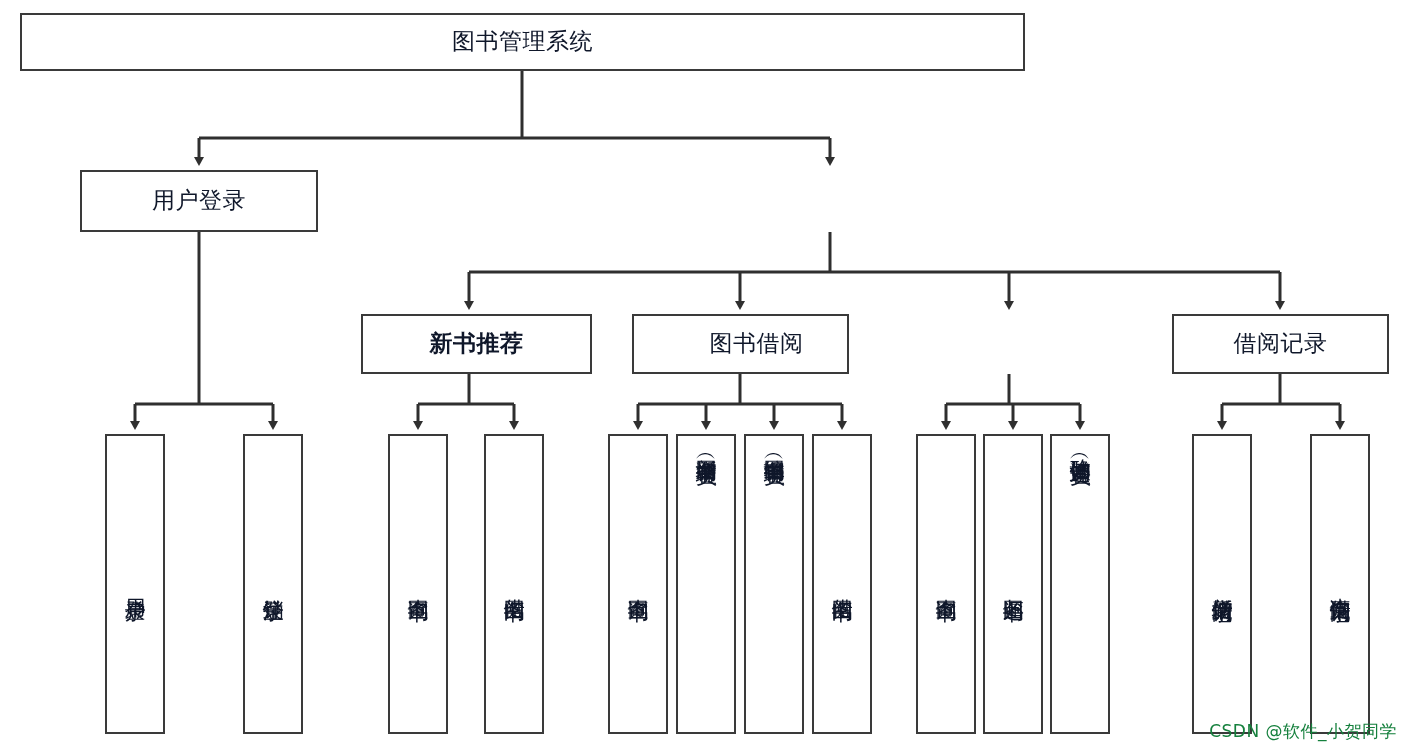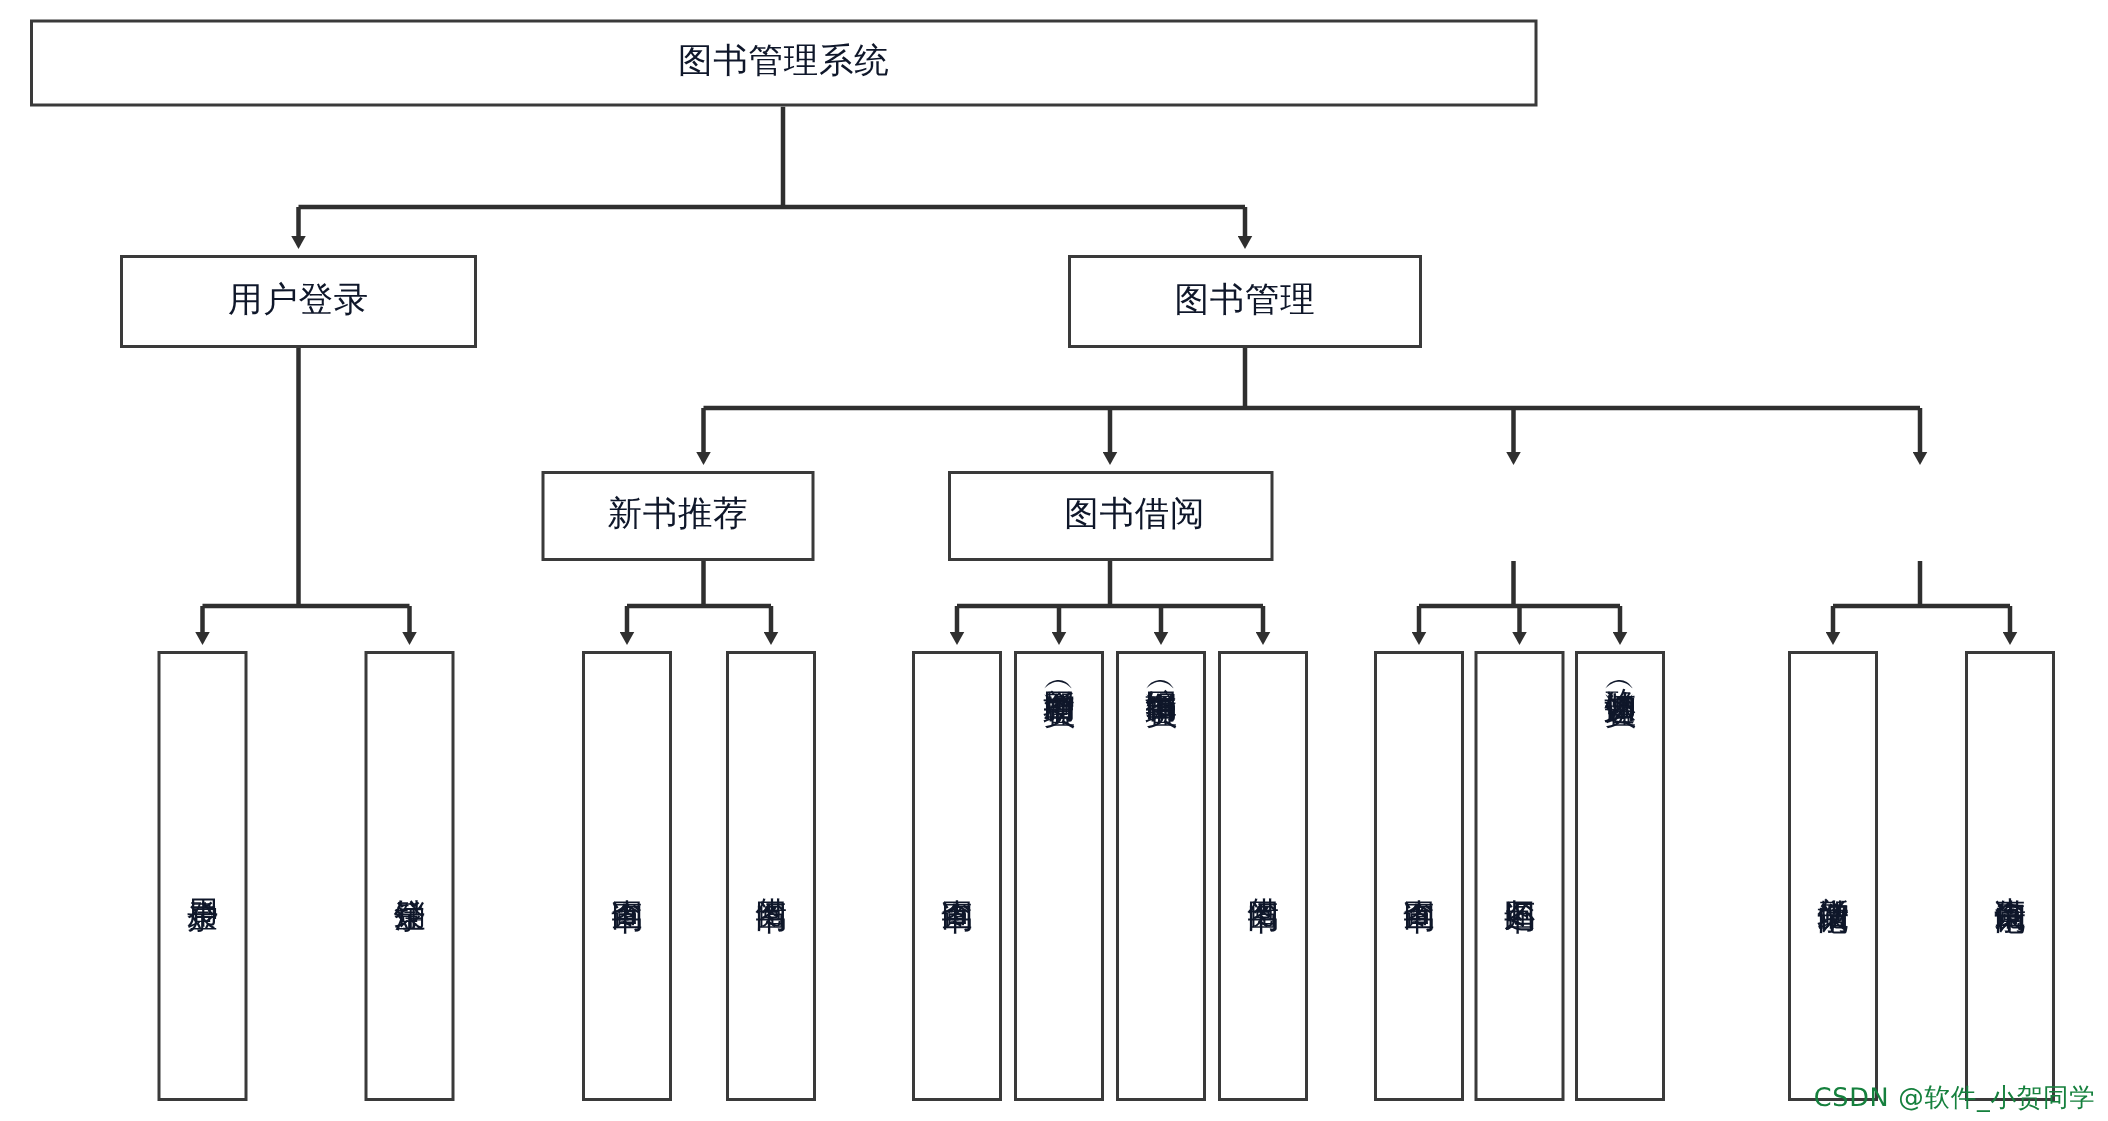--- a/index.html
+++ b/index.html
@@ -130,24 +130,24 @@
       <path d="M1280,374 L1280,404"></path>
       <path d="M1222,404 L1340,404"></path>
       <path d="M1222,404 L1222,422" marker-end="url(#arrow)"></path>
       <path d="M1340,404 L1340,422" marker-end="url(#arrow)"></path>
     </g>
   </svg>
 
   <div class="node horiz root" style="left: 20px; top: 13px; width: 1005px; height: 58px;">图书管理系统</div>
 
   <div class="node horiz" style="left: 80px; top: 170px; width: 238px; height: 62px;">用户登录</div>
-  <div class="node horiz" style="left: 712px; top: 170px; width: 236px; height: 62px;">图书管理</div>
-
-  <div class="node horiz" style="left: 361px; top: 314px; width: 182px; height: 60px;">新书推荐</div>
+
+  <div class="node horiz" style="left: 361px; top: 314px; width: 231px; height: 60px; font-weight: bold;">新书推荐</div>
   <div class="node horiz" style="left: 632px; top: 314px; width: 217px; height: 60px; padding-left: 32px;">图书借阅</div>
+  <div class="node horiz" style="left: 1172px; top: 314px; width: 217px; height: 60px;">借阅记录</div>
 
   <div class="node leaf" style="left: 105px; top: 434px; width: 60px; height: 300px;">
     <span class="leafinner">
       <span class="vlabel">用户登录</span>
     </span>
   </div>
   <div class="node leaf" style="left: 243px; top: 434px; width: 60px; height: 300px;">
     <span class="leafinner">
       <span class="vlabel">注销登录</span>
     </span>

